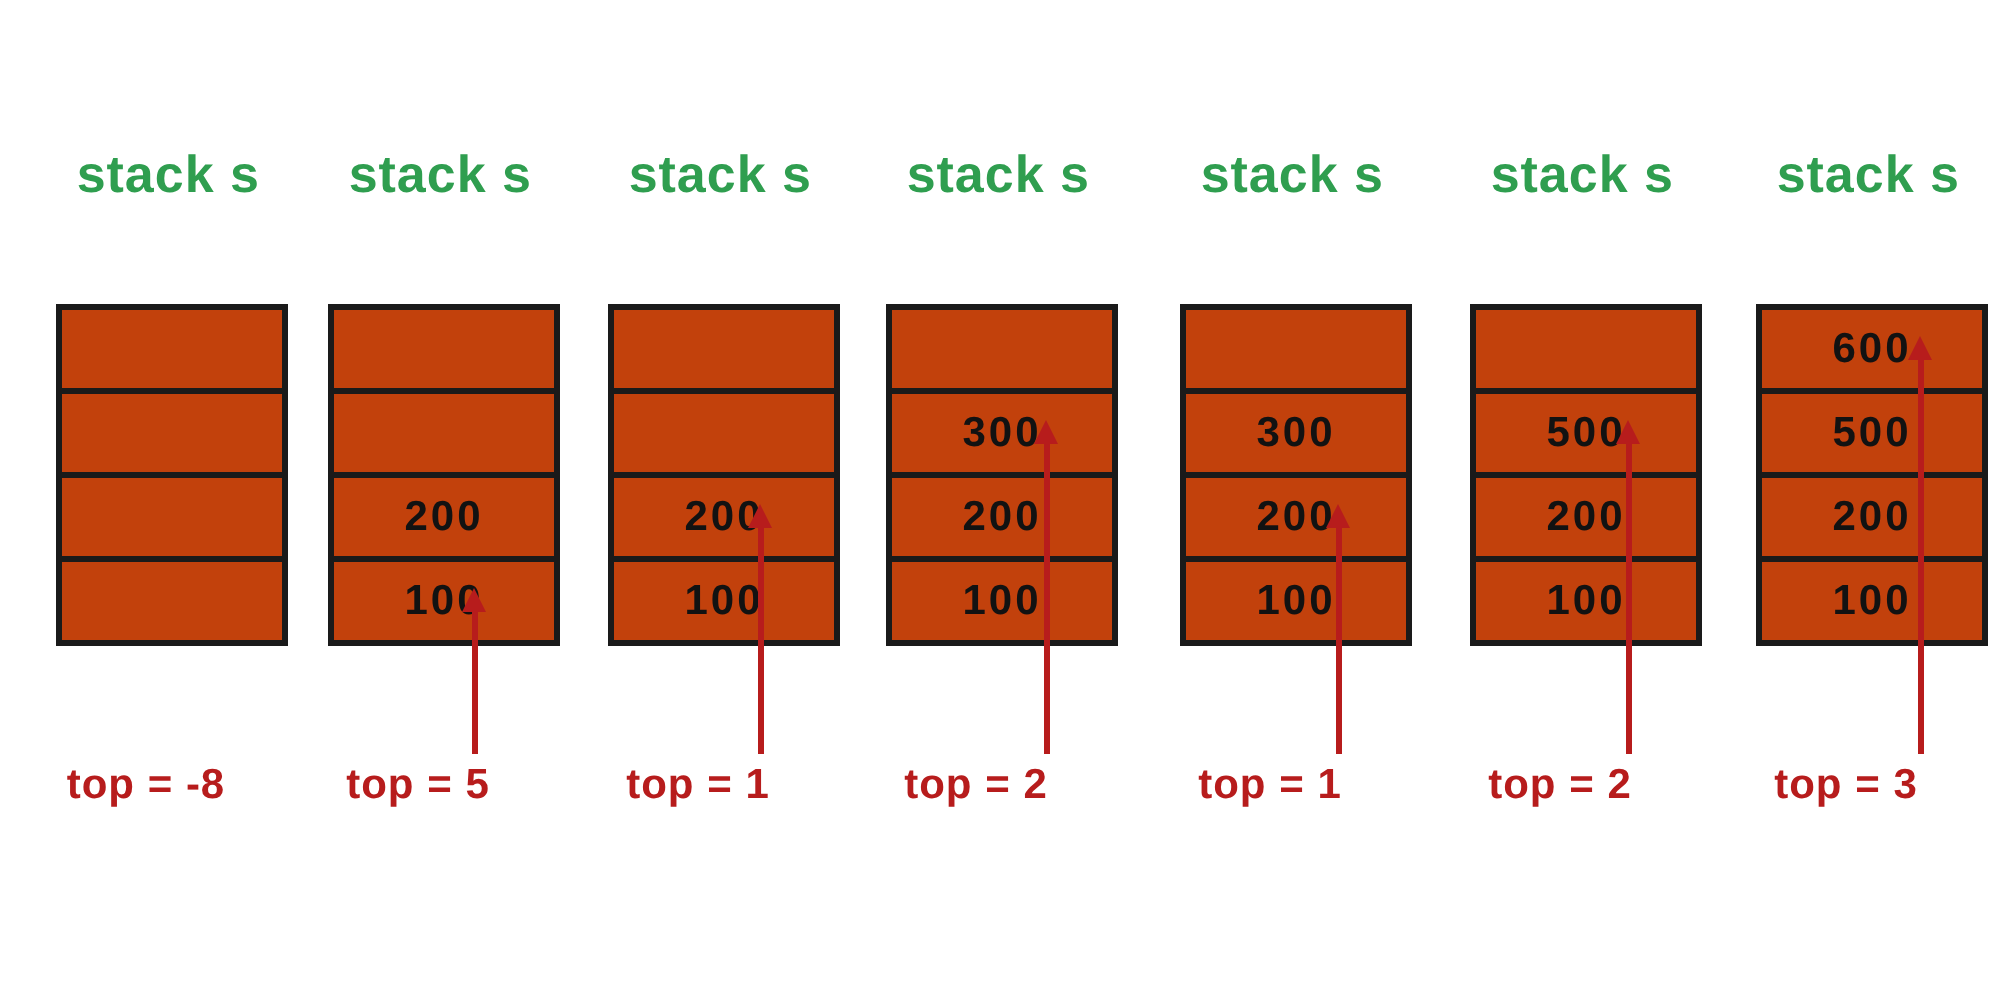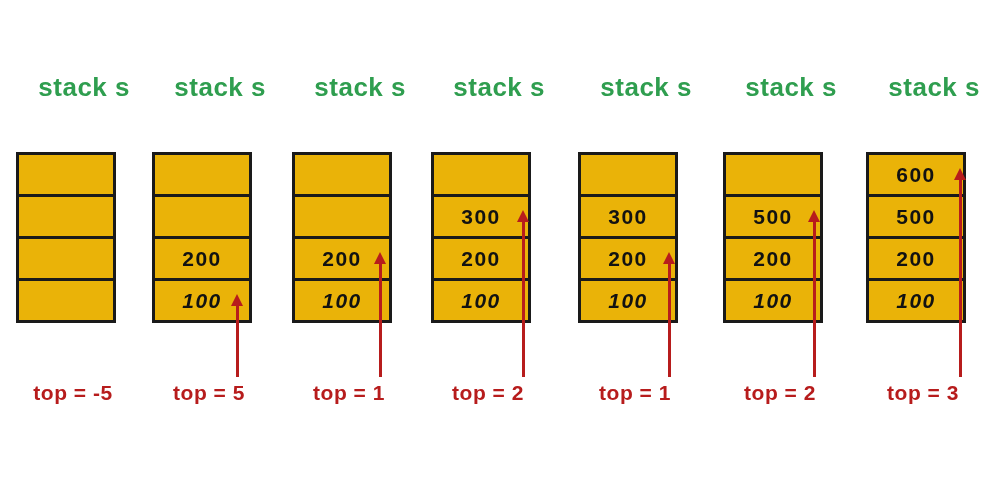--- a/index.html
+++ b/index.html
@@ -31,37 +31,37 @@
     font-size: 26px;
     font-weight: 700;
     letter-spacing: 0.5px;
     color: var(--green);
     line-height: 30px;
     white-space: nowrap;
   }
   .box {
     position: absolute;
     top: 152px;
-    left: 0;
-    width: 100px;
+    left: 12px;
+    width: 116px;
     box-sizing: border-box;
     border: 3px solid var(--ink);
-    background: #eab308;
+    background: #c2410c;
   }
   .cell {
     height: 39px;
     line-height: 39px;
     text-align: center;
     font-size: 21px;
     font-weight: 700;
     letter-spacing: 1.5px;
     color: #121212;
     border-bottom: 3px solid var(--ink);
   }
-  .cell:last-child { border-bottom: none; font-style: italic; }
+  .cell:last-child { border-bottom: none; }
   .toplabel {
     position: absolute;
     top: 381px;
     left: -10px;
     width: 134px;
     text-align: center;
     font-size: 21px;
     font-weight: 700;
     letter-spacing: 0.5px;
     color: var(--red);
@@ -87,21 +87,21 @@
 
 <div class="page" id="diagram">
     <div class="column" style="left: 16px;">
     <div class="title">stack s</div>
     <div class="box">
         <div class="cell"></div>
         <div class="cell"></div>
         <div class="cell"></div>
         <div class="cell"></div>
       </div>
-    <div class="toplabel">top = -5</div>
+    <div class="toplabel">top = -8</div>
   </div>
     <div class="column" style="left: 152px;">
     <div class="title">stack s</div>
     <div class="box">
         <div class="cell"></div>
         <div class="cell"></div>
         <div class="cell">200</div>
         <div class="cell">100</div>
       </div>
     <div class="toplabel">top = 5</div>

